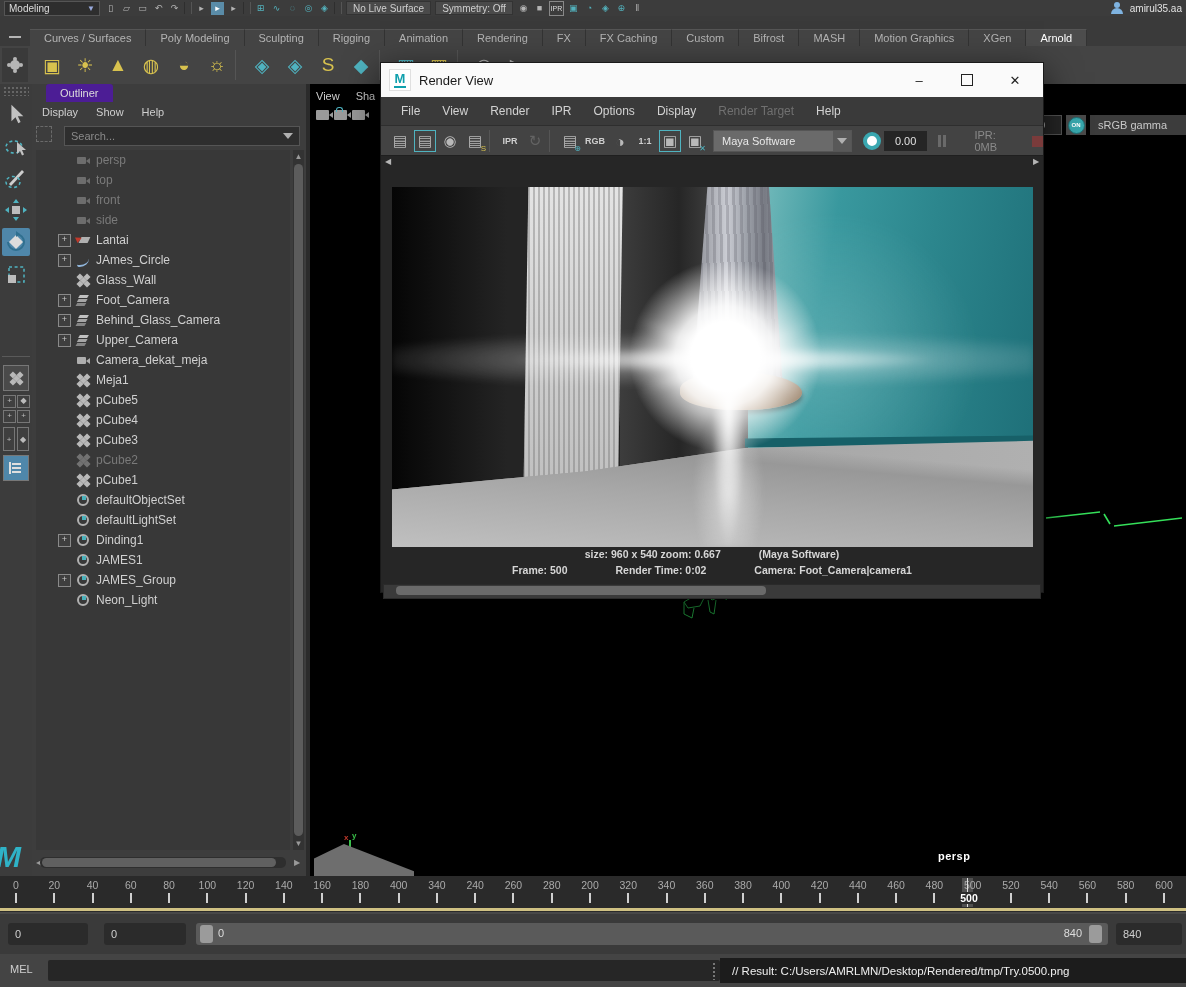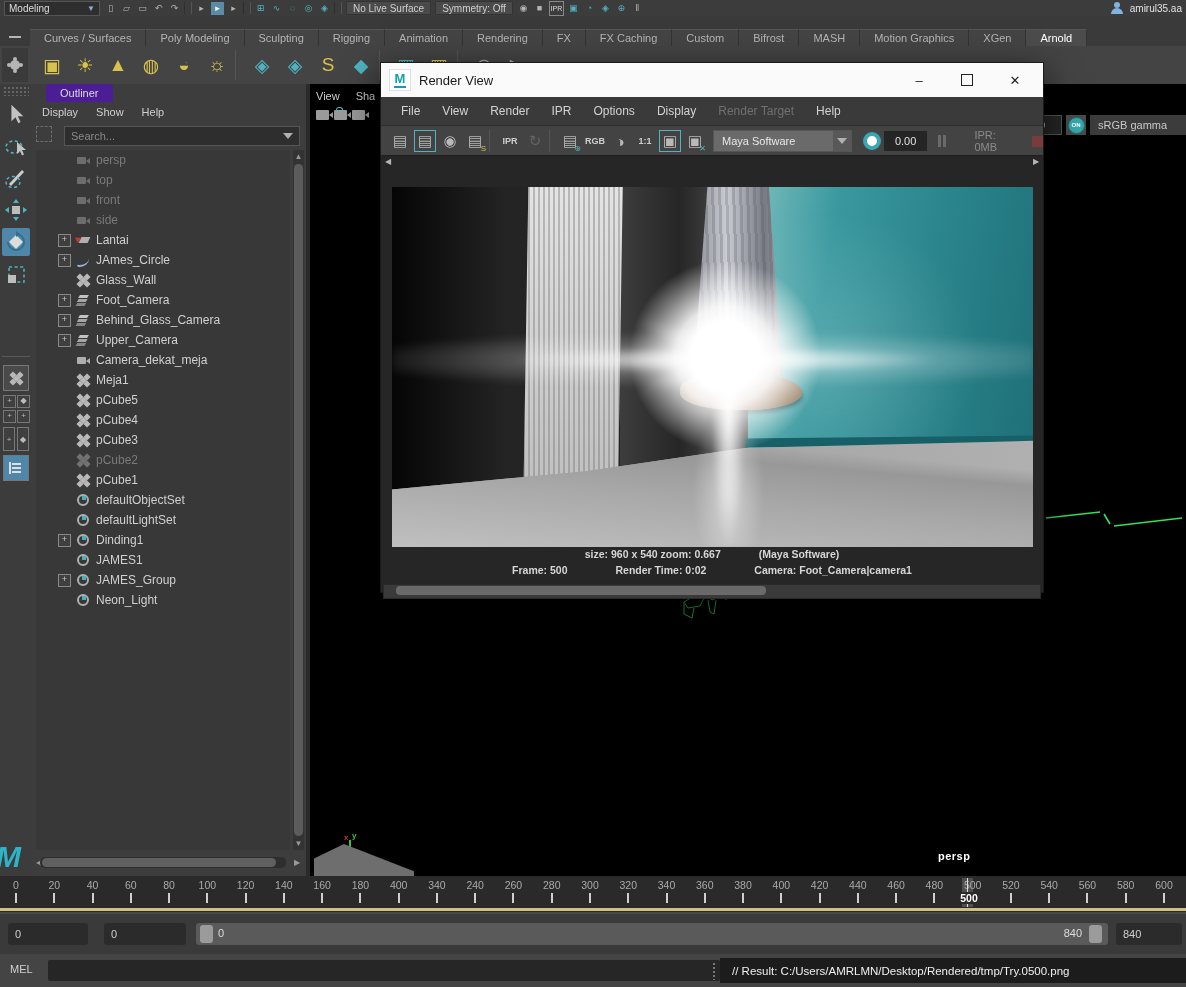--- a/index.html
+++ b/index.html
@@ -806,21 +806,21 @@
         </div>
         <div class="tick">
           <span class="tnum">260</span>
           <span class="tmark"></span>
         </div>
         <div class="tick">
           <span class="tnum">280</span>
           <span class="tmark"></span>
         </div>
         <div class="tick">
-          <span class="tnum">300</span>
+          <span class="tnum">200</span>
           <span class="tmark"></span>
         </div>
         <div class="tick">
           <span class="tnum">320</span>
           <span class="tmark"></span>
         </div>
         <div class="tick">
           <span class="tnum">340</span>
           <span class="tmark"></span>
         </div>

